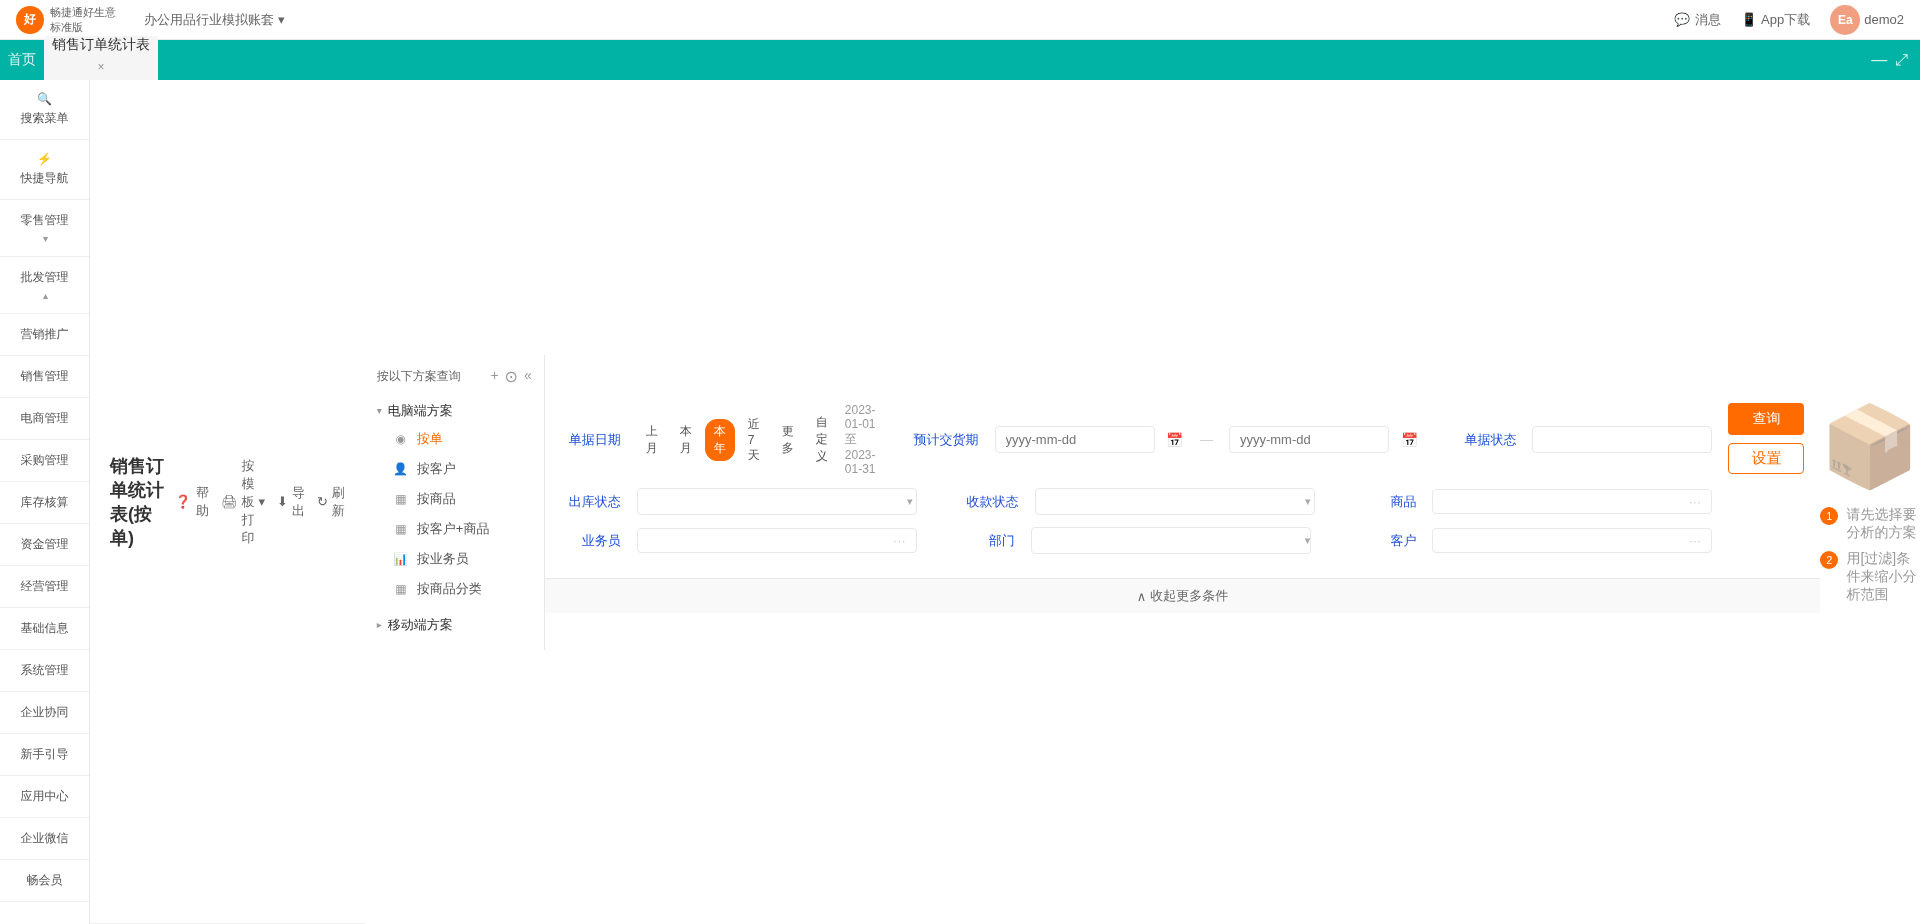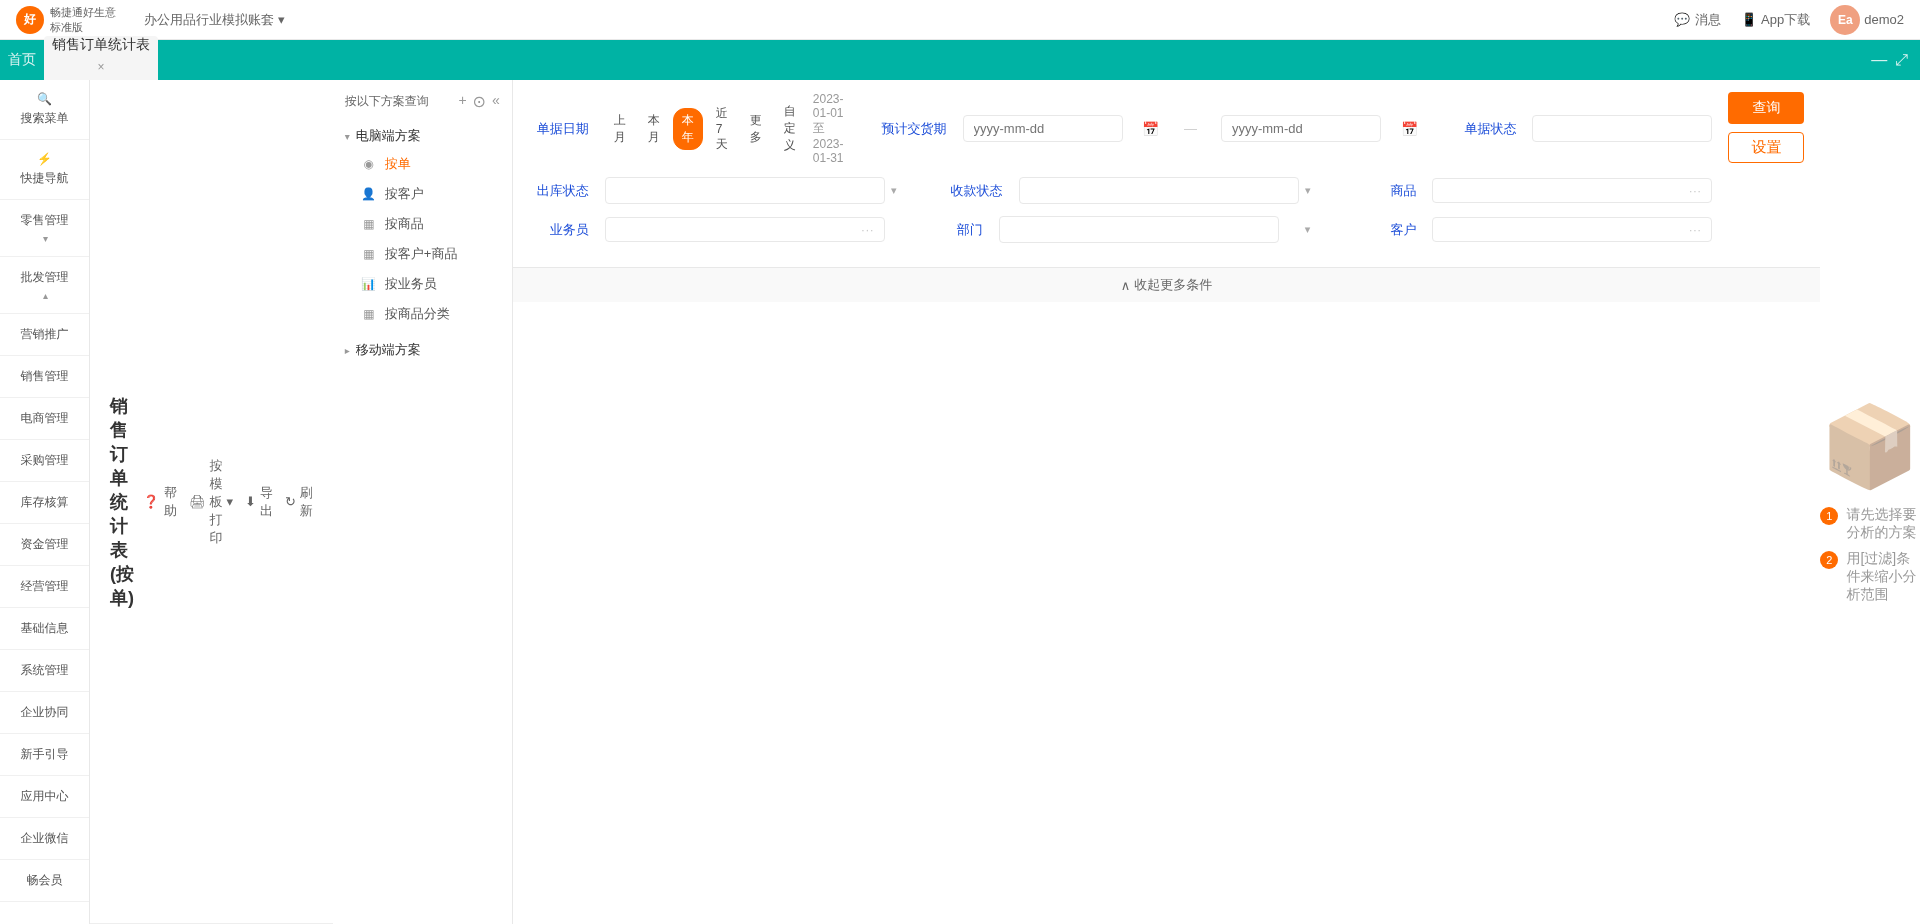--- a/index.html
+++ b/index.html
@@ -206,20 +206,21 @@
       padding: 10px 20px;
       display: flex;
       align-items: center;
       justify-content: space-between;
       border-bottom: 1px solid #eee;
     }
 
     .filter-wrapper {
       display: flex;
       background: #fff;
+      align-items: center;
     }
 
     .filter-controls {
       flex: 1;
       padding: 12px 16px;
     }
 
     .btn-group-right {
       display: flex;
       flex-direction: column;
@@ -425,21 +426,21 @@
                 <span class="date-btn">上月</span>
                 <span class="date-btn">本月</span>
                 <span class="date-btn active">本年</span>
                 <span class="date-btn">近7天</span>
                 <span class="date-btn">更多</span>
                 <span class="date-btn">自定义</span>
                 <span class="date-range-text">2023-01-01 至 2023-01-31</span>
               </div>
 
               <span class="filter-label" style="margin-left:30px;">预计交货期</span>
-              <div style="display:flex; align-items:center; gap:20px;">
+              <div style="display:flex; align-items:center; gap:12px;">
                 <input type="text" class="filter-input" style="width: 130px;" placeholder="yyyy-mm-dd">
                 <span class="filter-cal-icon">📅</span>
                 <span class="filter-separator">—</span>
                 <input type="text" class="filter-input" style="width: 130px;" placeholder="yyyy-mm-dd">
                 <span class="filter-cal-icon">📅</span>
               </div>
 
               <span class="filter-label" style="margin-left:30px;">单据状态</span>
               <div style="display:flex; align-items:center; position:relative;">
                 <select class="filter-select" style="min-width:180px;">

